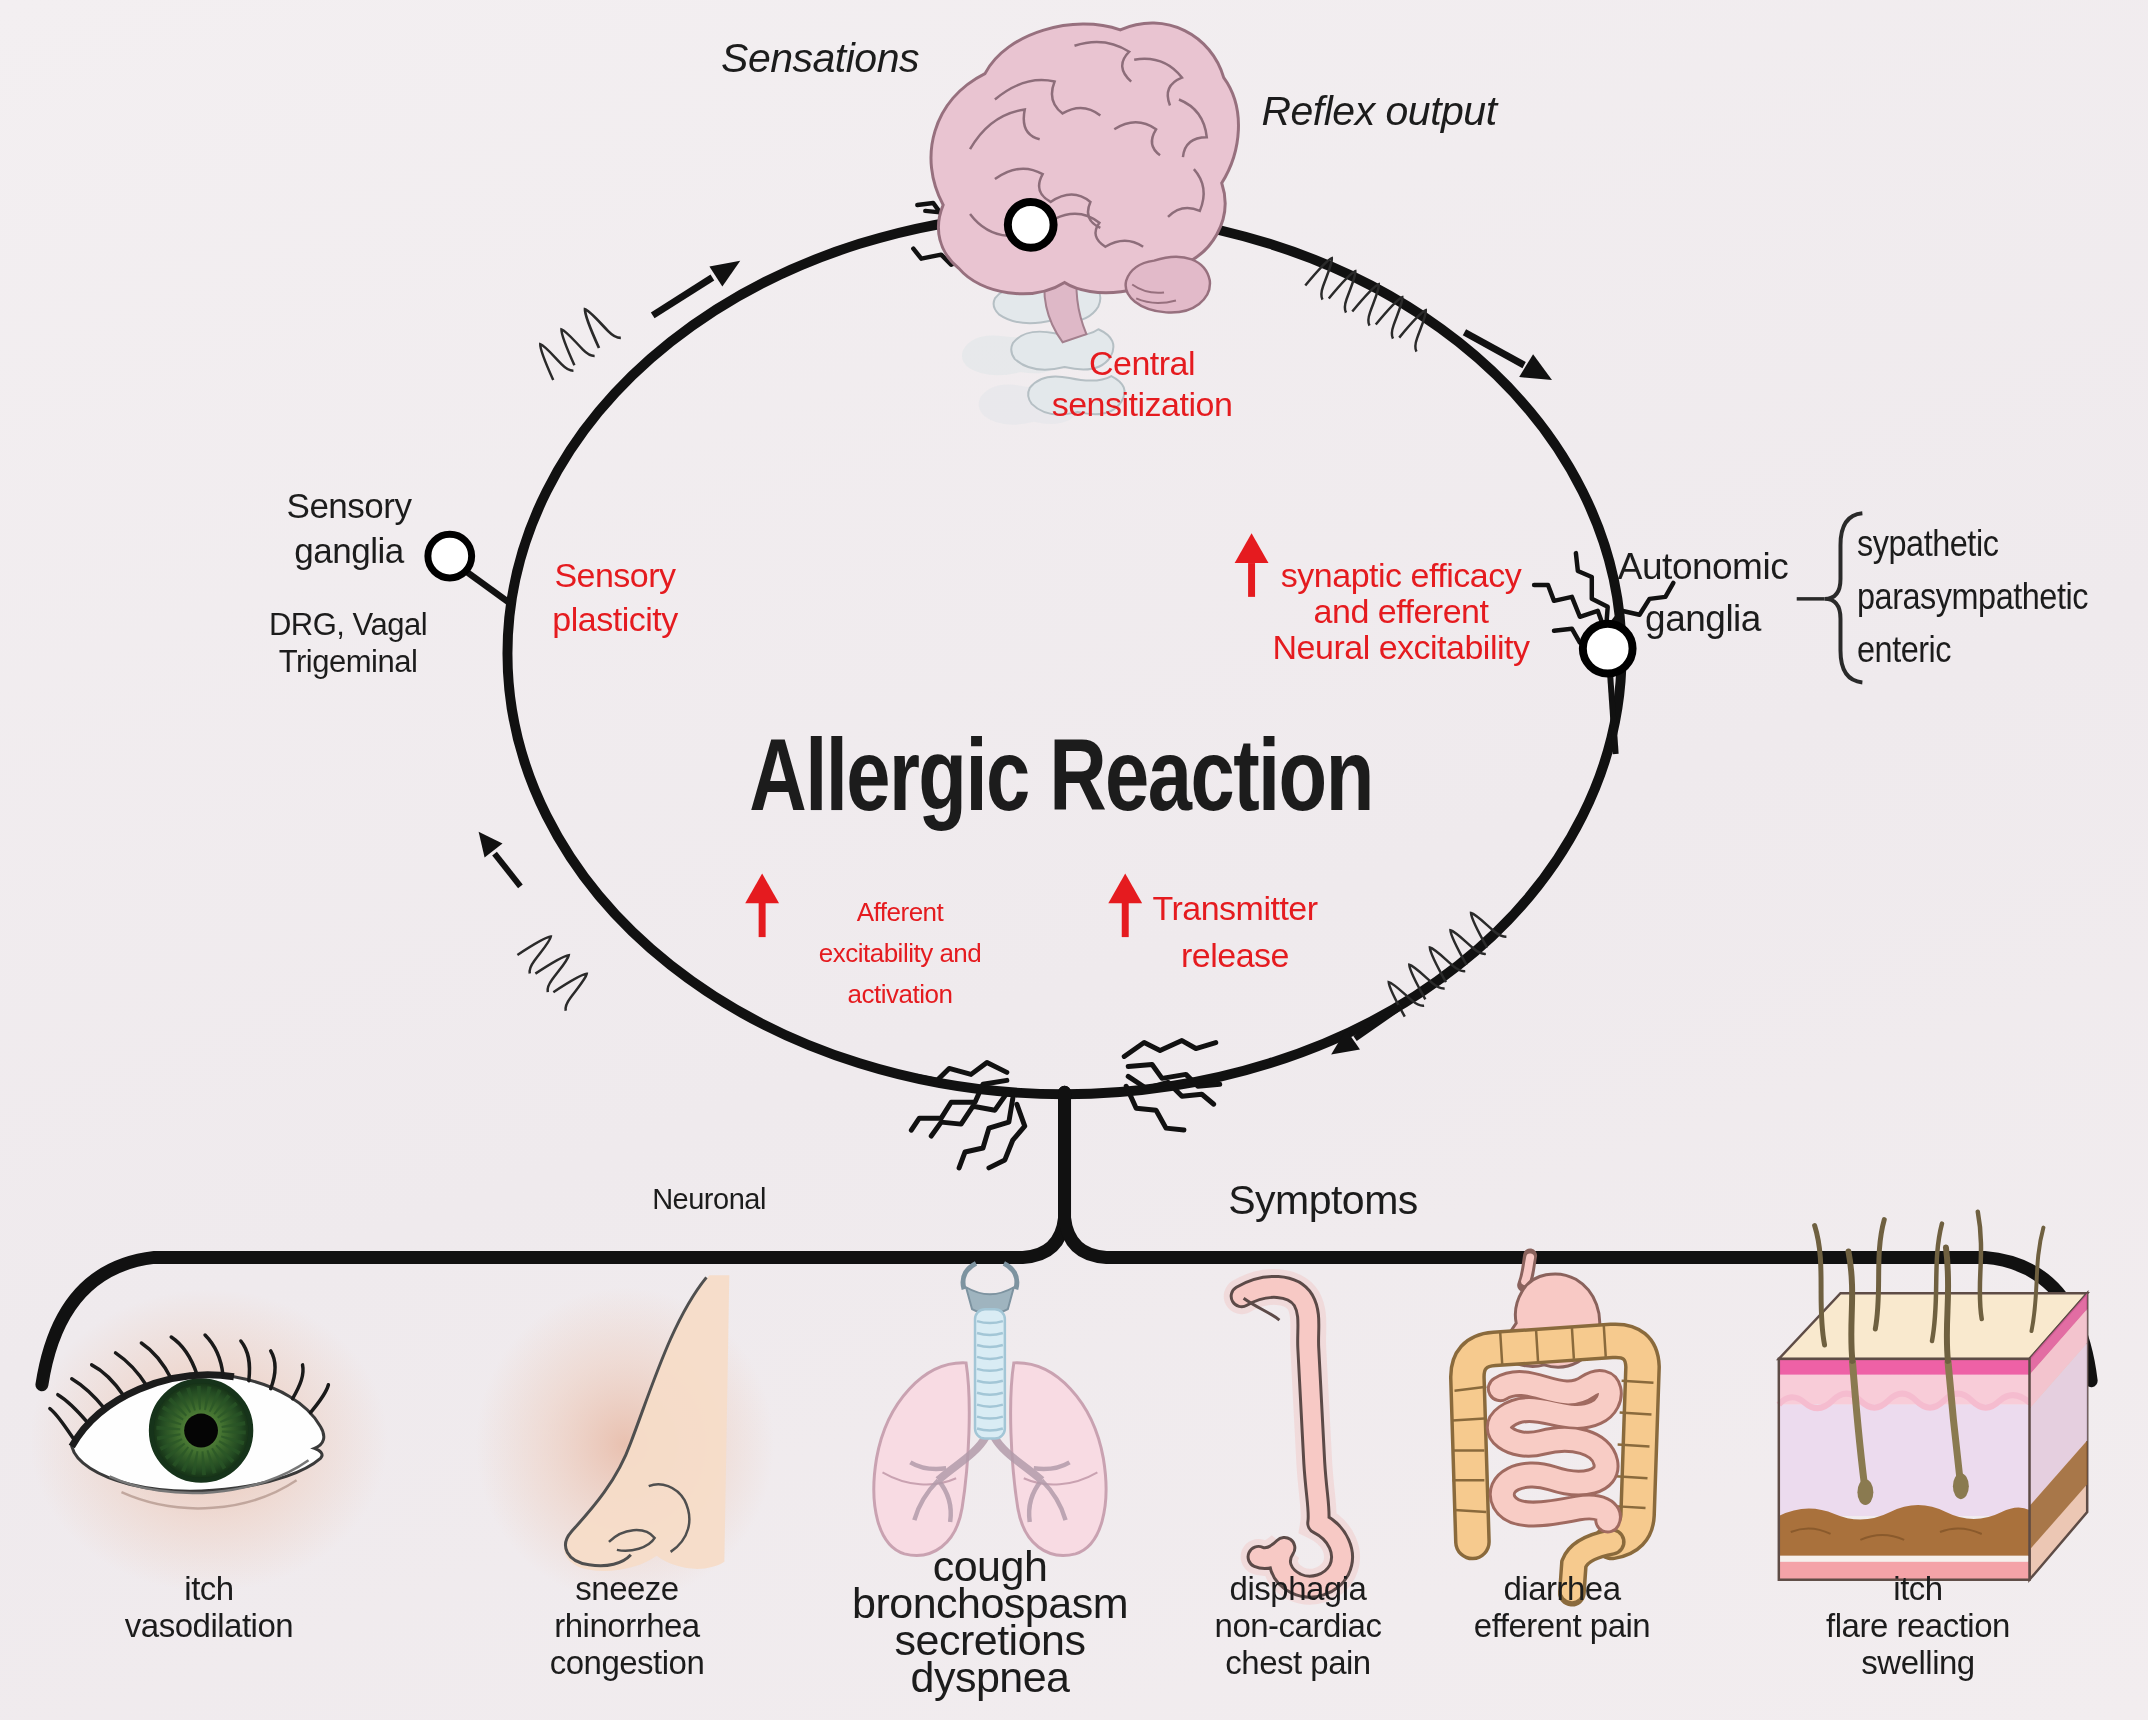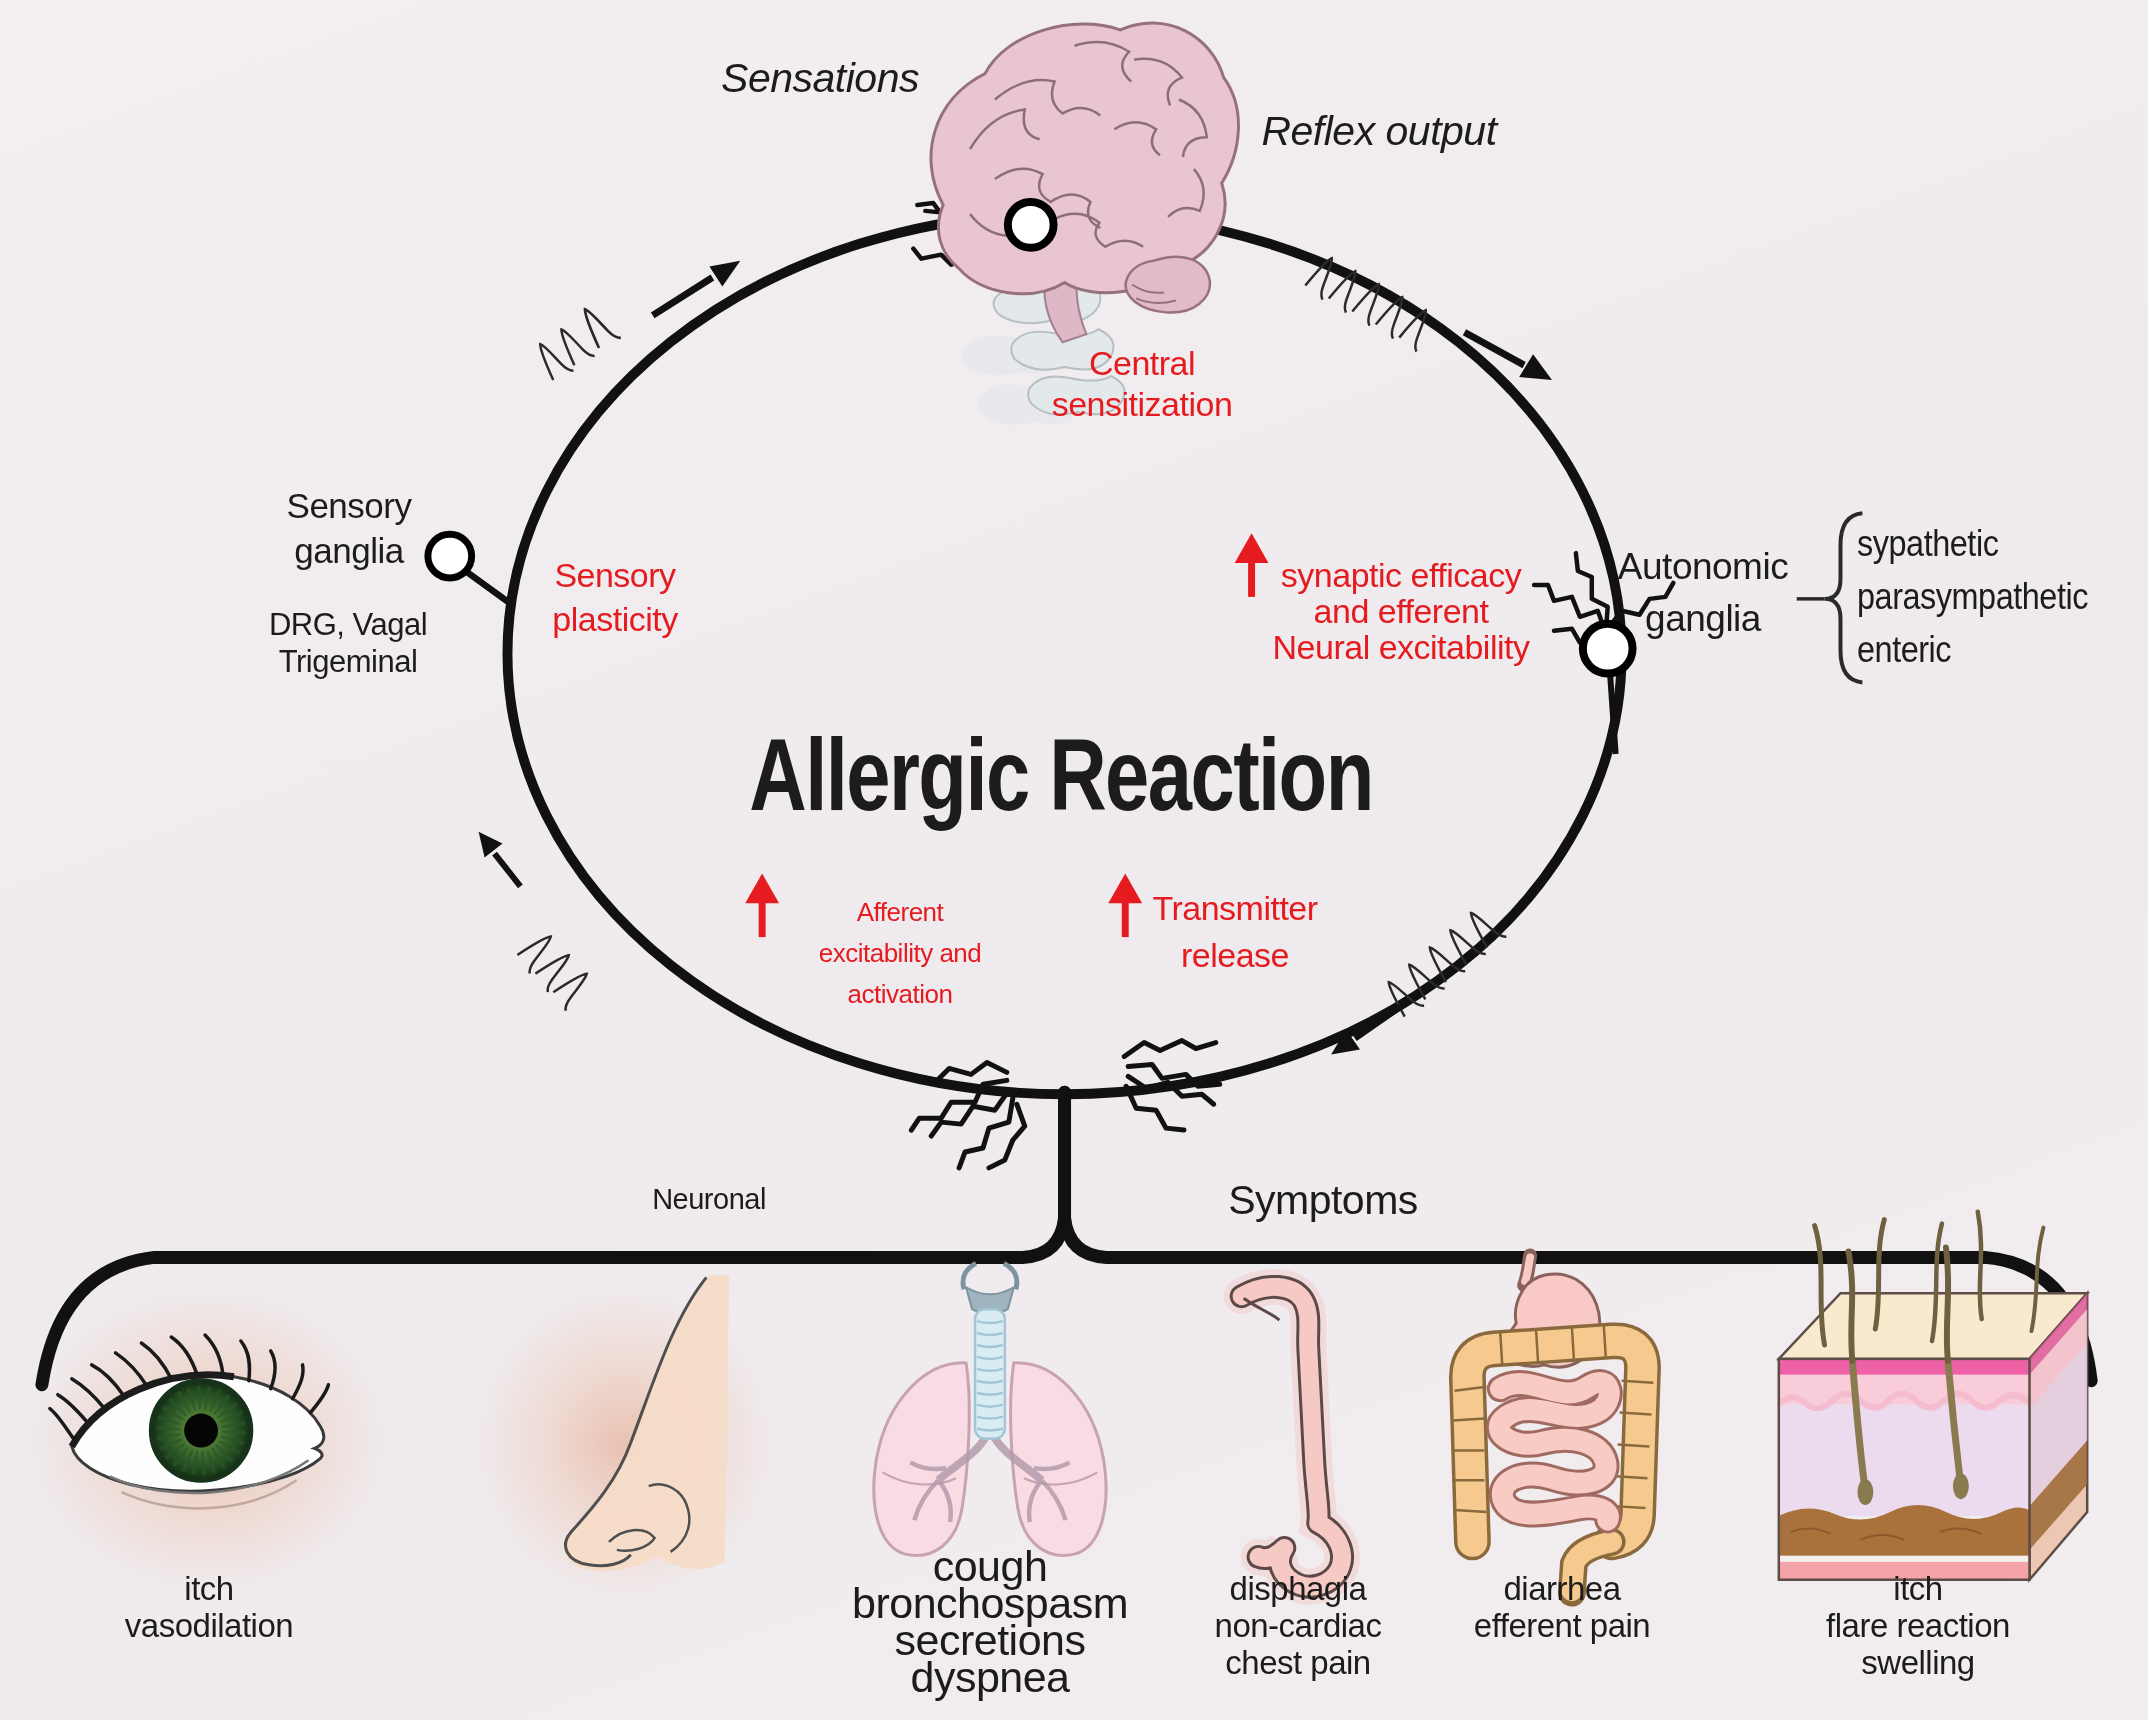--- a/index.html
+++ b/index.html
@@ -8,21 +8,21 @@
     background:linear-gradient(160deg,#f3eff1 0%,#efeaed 55%,#f2edef 100%);
     font-family:"Liberation Sans",sans-serif;
     color:#1c1c1c;
     position:relative;
     overflow:hidden;
   }
   #stage{position:absolute;inset:0;}
   svg.art{position:absolute;left:0;top:0;}
   .t{position:absolute;transform:translate(-50%,-50%);text-align:center;
      white-space:pre-line;line-height:1.22;letter-spacing:-0.5px;}
-  .italic{font-style:italic;margin-top:20px;}
+  .italic{font-style:italic;}
   .red{color:#e51b1f;}
   .title{font-weight:bold;letter-spacing:-2px;
          transform:translate(-50%,-50%) scaleX(0.78);}
   .left-align{text-align:left;transform:translateY(-50%) scaleX(0.9);
               transform-origin:left center;}
 </style>
 </head>
 <body>
 
 <div id="stage">
@@ -338,20 +338,23 @@
 excitability and
 activation</div>
 <div class="t red" style="left:1235px;top:932px;font-size:34px;line-height:47px;">Transmitter
 release</div>
 
 <div class="t" style="left:709px;top:1200px;font-size:29px;">Neuronal</div>
 <div class="t" style="left:1323px;top:1200px;font-size:41px;">Symptoms</div>
 
 <div class="t" style="left:209px;top:1570px;transform:translateX(-50%);font-size:33px;line-height:37px;">itch
 vasodilation</div>
+<div class="t" style="left:627px;top:1570px;transform:translateX(-50%);font-size:33px;line-height:37px;">sneeze
+rhinorrhea
+congestion</div>
 <div class="t" style="left:990px;top:1548px;transform:translateX(-50%);font-size:43px;line-height:37px;">cough
 bronchospasm
 secretions
 dyspnea</div>
 <div class="t" style="left:1298px;top:1570px;transform:translateX(-50%);font-size:33px;line-height:37px;">disphagia
 non-cardiac
 chest pain</div>
 <div class="t" style="left:1562px;top:1570px;transform:translateX(-50%);font-size:33px;line-height:37px;">diarrhea
 efferent pain</div>
 <div class="t" style="left:1918px;top:1570px;transform:translateX(-50%);font-size:33px;line-height:37px;">itch

